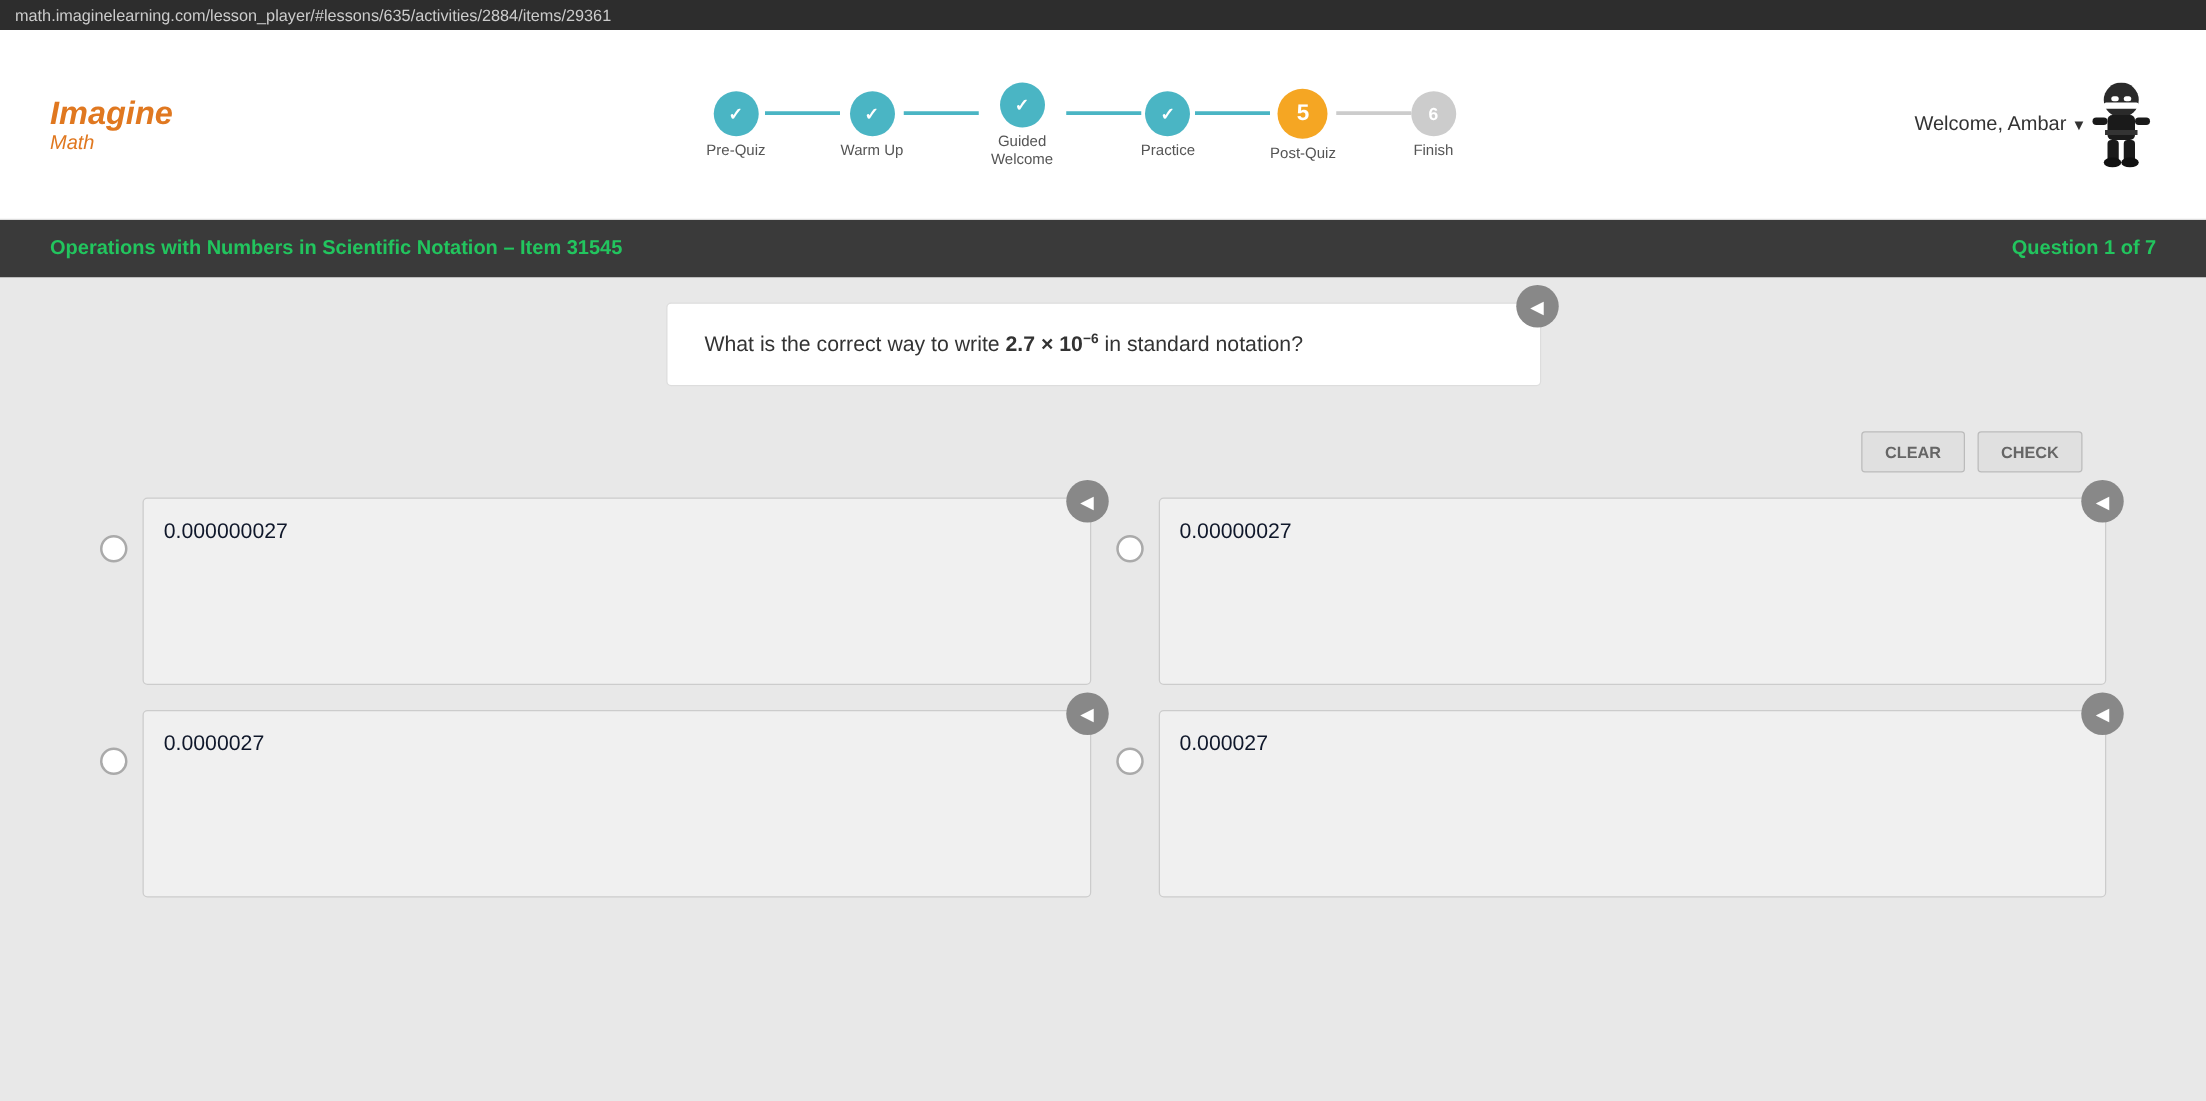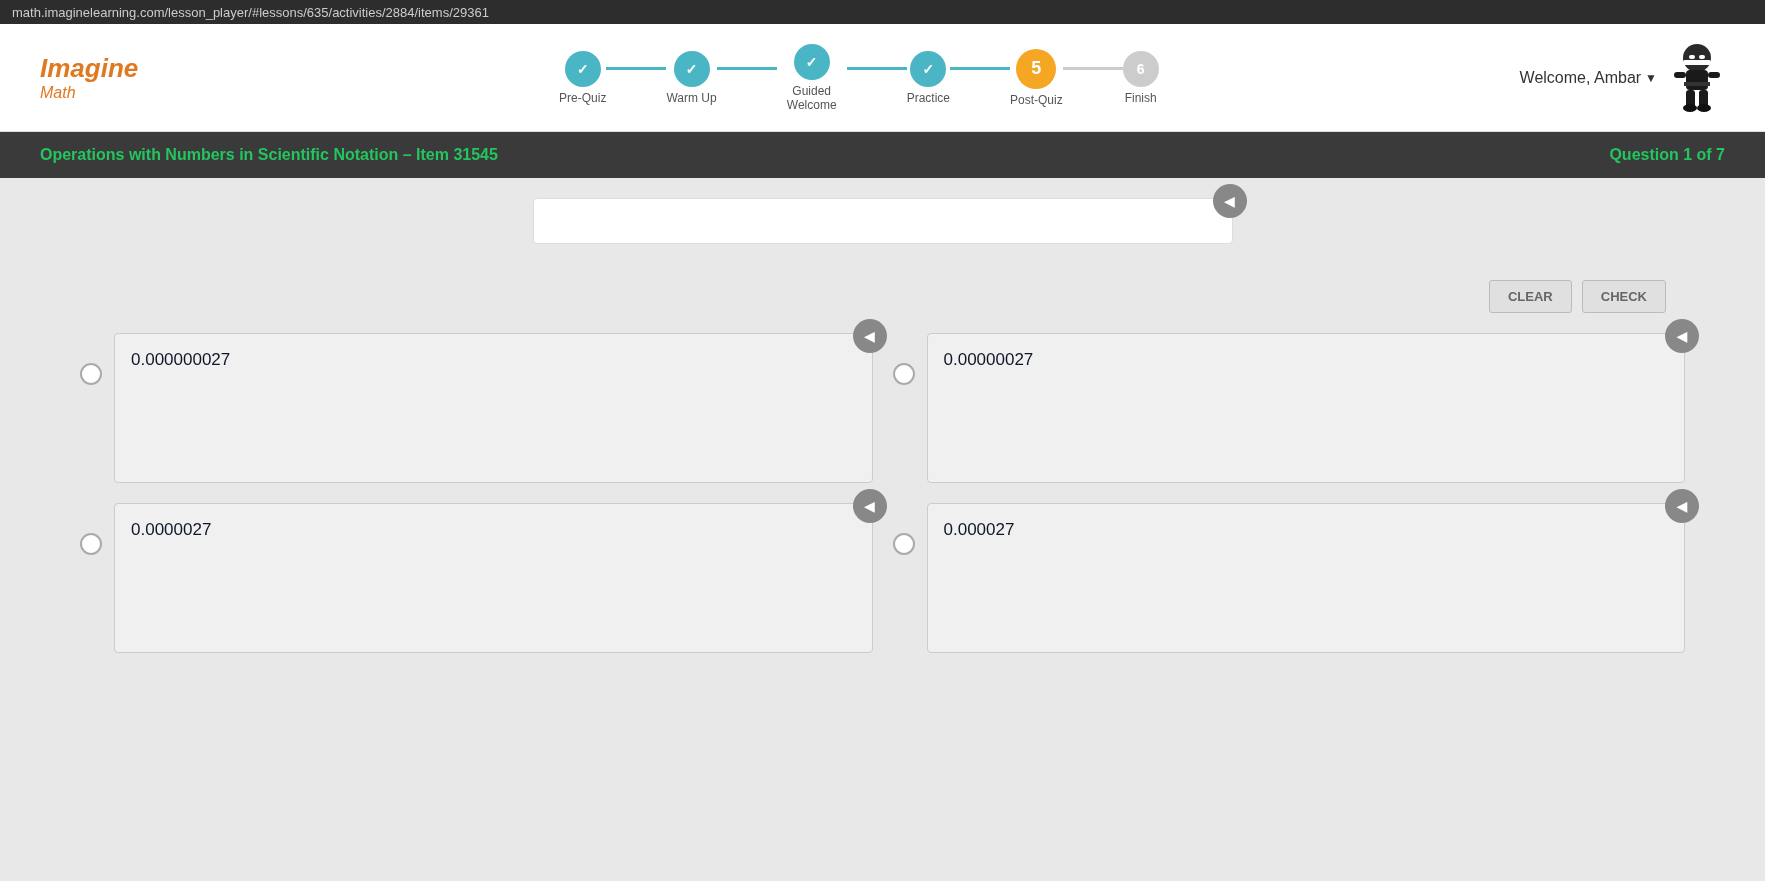--- a/index.html
+++ b/index.html
@@ -21,21 +21,21 @@
       display: flex;
       align-items: flex-end;
     }
 
     
     .header {
       background: white;
       display: flex;
       align-items: center;
       padding: 26px 40px;
-      height: 108px;
+      height: 152px;
       border-bottom: 1px solid #ddd;
       position: relative;
     }
 
     .logo-section {
       display: flex;
       flex-direction: column;
       margin-right: 60px;
     }
 
@@ -120,21 +120,21 @@
     }
 
     .step-connector.inactive {
       background: #ccc;
     }
 
     
     .welcome-section {
       display: flex;
       align-items: center;
-      gap: 12px;
+      gap: 0;
       text-align: right;
     }
 
     .welcome-text {
       font-size: 16px;
       color: #333;
       display: flex;
       align-items: center;
       gap: 4px;
     }
@@ -398,20 +398,23 @@
 
 <div class="question-bar">
   <span>Operations with Numbers in Scientific Notation – Item 31545</span>
   <span>Question 1 of 7</span>
 </div>
 
 <div class="main-content">
 
   <div style="position:relative; display:flex; justify-content:center; margin-bottom:16px;">
     <div class="question-area" style="position:relative; max-width:700px; width:700px;">
+      <span class="question-text">
+        What is the correct way to write <strong>2.7 × 10<sup>−6</sup></strong> in standard notation?
+      </span>
       <button class="audio-btn-corner">
         <span>◀</span>
       </button>
     </div>
   </div>
 
   <div class="action-buttons">
     <button class="btn-clear">CLEAR</button>
     <button class="btn-check">CHECK</button>
   </div>

